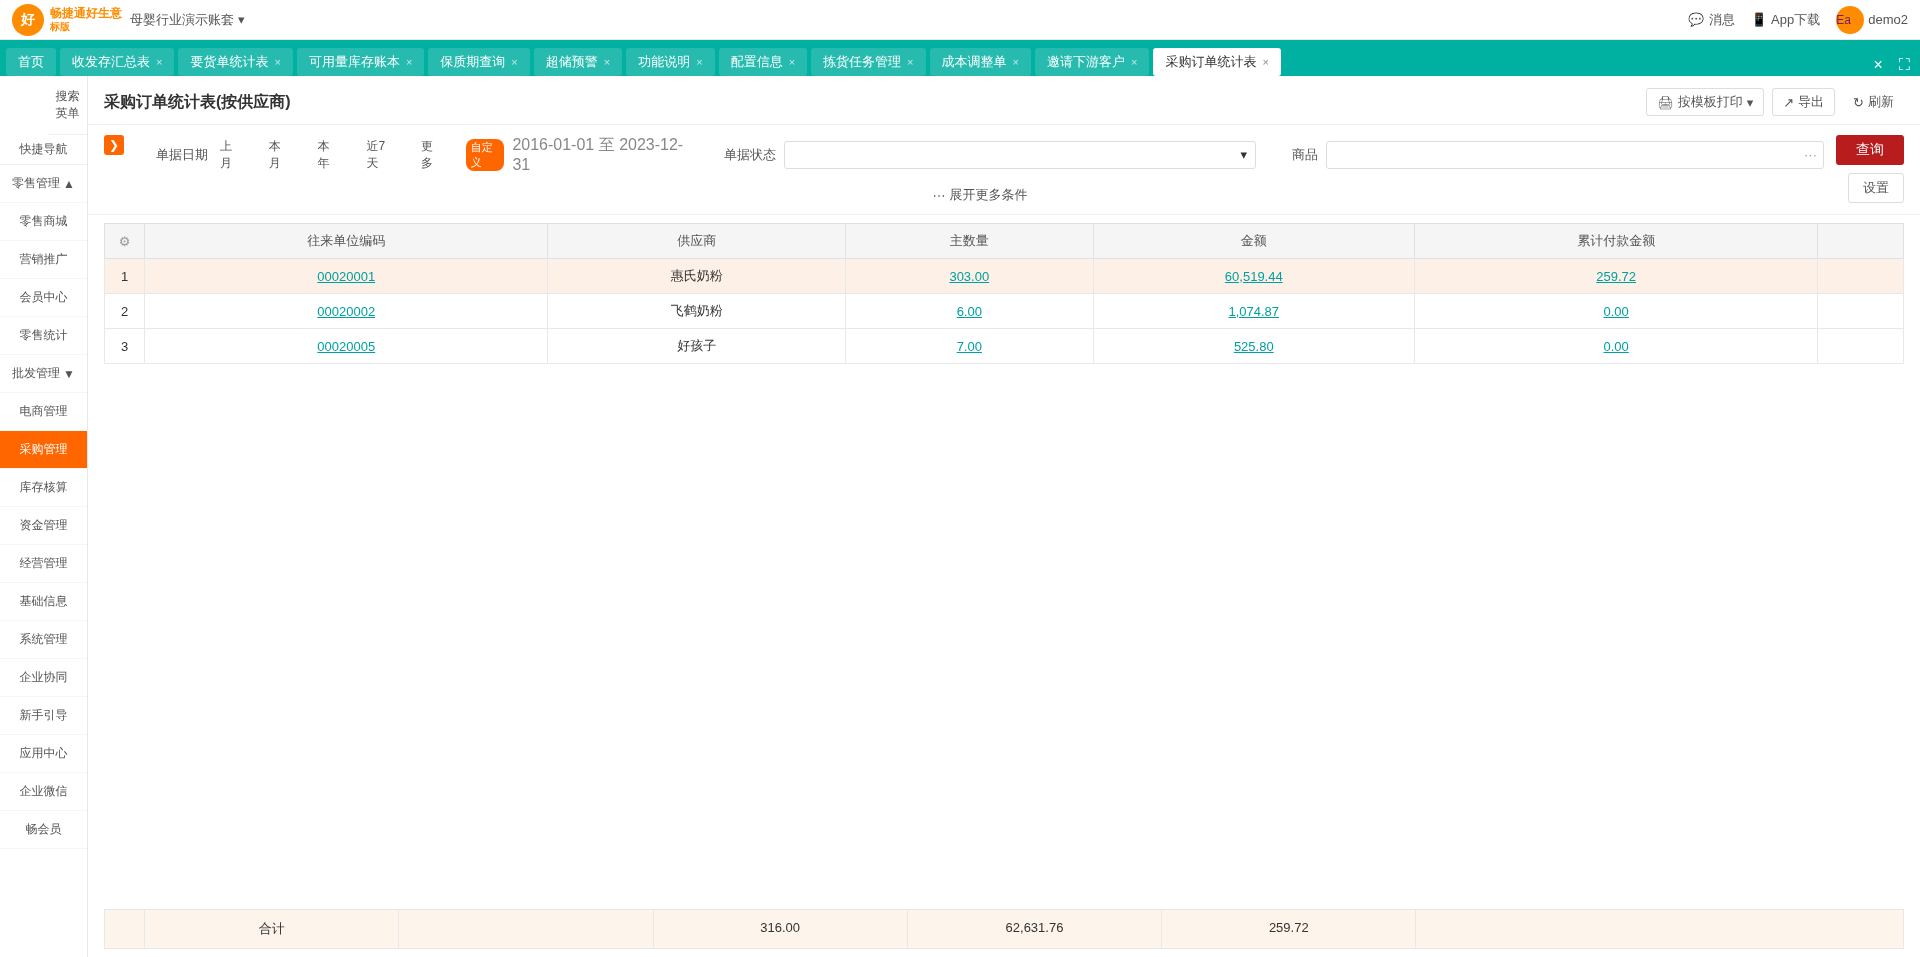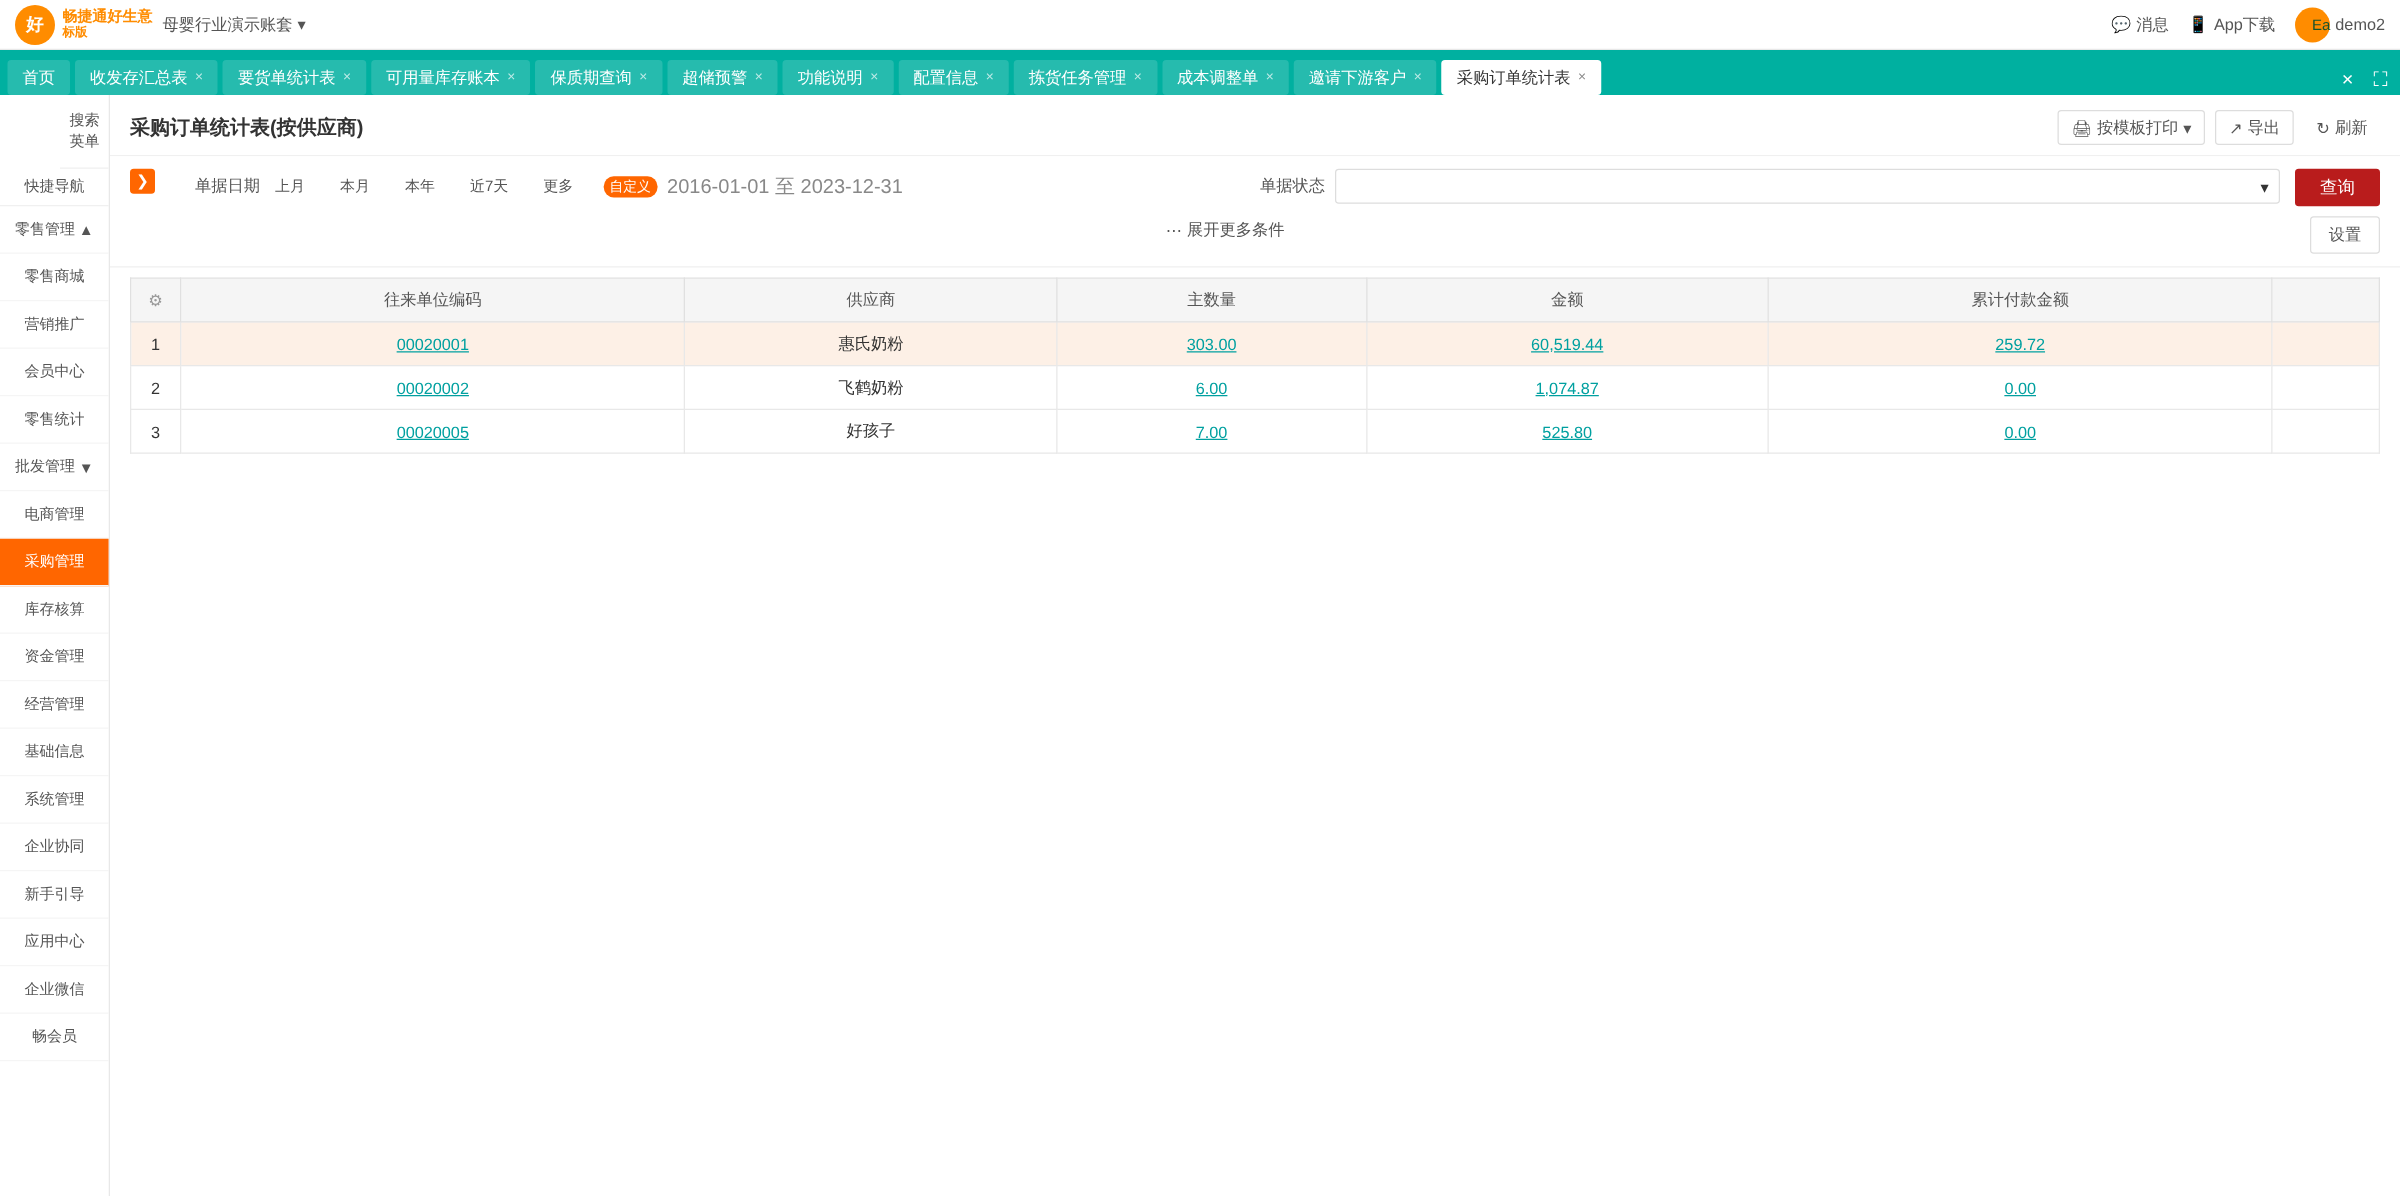--- a/index.html
+++ b/index.html
@@ -15,21 +15,21 @@
       padding: 0 12px;
       border-bottom: 1px solid #e8e8e8;
     }
     .top-bar-left { display: flex; align-items: center; gap: 8px; }
     .logo-area { display: flex; align-items: center; gap: 6px; }
     .logo-icon { width: 32px; height: 32px; background: #ff8c00; border-radius: 50%; display: flex; align-items: center; justify-content: center; color: #fff; font-size: 14px; font-weight: bold; }
     .logo-text { font-size: 12px; color: #ff8c00; font-weight: bold; line-height: 1.2; }
     .workspace-select { display: flex; align-items: center; gap: 4px; font-size: 13px; color: #555; cursor: pointer; border: none; background: none; }
     .top-bar-right { display: flex; align-items: center; gap: 16px; }
     .top-bar-btn { display: flex; align-items: center; gap: 4px; font-size: 13px; color: #555; cursor: pointer; }
-    .avatar { width: 28px; height: 28px; background: #ff8c00; border-radius: 50%; display: flex; align-items: center; justify-content: flex-end; color: #14532d; font-size: 12px; }
+    .avatar { width: 28px; height: 28px; background: #ff8c00; border-radius: 50%; display: flex; align-items: center; justify-content: flex-start; color: #701a75; font-size: 12px; }
 
     
     .tab-bar {
       height: 36px;
       background: #00b0a0;
       display: flex;
       align-items: flex-end;
       padding: 0 4px;
       overflow: hidden;
     }
@@ -448,20 +448,27 @@
               </div>
               <span class="date-range">2016-01-01 至 2023-12-31</span>
             </div>
             <div class="filter-group">
               <span class="filter-label">单据状态</span>
               <div class="filter-select" style="min-width:180px; border:1px solid #ddd; border-radius:3px; height:28px; padding:0 8px; display:flex; align-items:center; justify-content:space-between; background:#fff;">
                 <span></span>
                 <span>▾</span>
               </div>
             </div>
+            <div class="filter-group">
+              <span class="filter-label">商品</span>
+              <div class="filter-input-wrap" style="min-width:180px;">
+                <input class="filter-input" type="text" style="">
+                <span style="color:#999; cursor:pointer;">···</span>
+              </div>
+            </div>
           </div>
           <div style="display:flex; justify-content:center; margin-top:4px;">
             <div class="expand-btn">
               <span>⋯</span>
               <span>展开更多条件</span>
             </div>
           </div>
         </div>
         <div class="filter-right-actions">
           <button class="btn-query">查询</button>
@@ -534,15 +541,26 @@
             </td>
             <td>
               <span class="link-text">0.00</span>
             </td>
             <td></td>
           </tr>
         </tbody>
       </table>
     </div>
 
+    <div style="padding: 0 16px 8px; background:#fff;">
+      <div style="display:flex; border:1px solid #e8e8e8; background:#fdf5ec; font-size:13px;">
+        <div style="width:40px; border-right:1px solid #e8e8e8; padding:10px; text-align:center;"></div>
+        <div style="flex:1; border-right:1px solid #e8e8e8; padding:10px; text-align:center;">合计</div>
+        <div style="flex:1; border-right:1px solid #e8e8e8; padding:10px; text-align:center;"></div>
+        <div style="flex:1; border-right:1px solid #e8e8e8; padding:10px; text-align:center;">316.00</div>
+        <div style="flex:1; border-right:1px solid #e8e8e8; padding:10px; text-align:center;">62,631.76</div>
+        <div style="flex:1; border-right:1px solid #e8e8e8; padding:10px; text-align:center;">259.72</div>
+        <div style="flex:2; padding:10px;"></div>
+      </div>
+    </div>
 
   </div>
 </div>
 
 </body></html>

